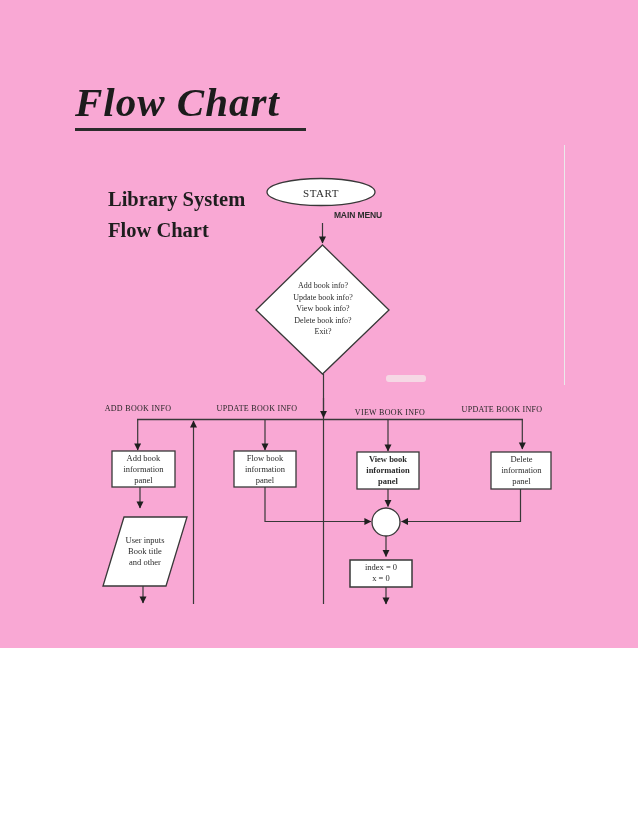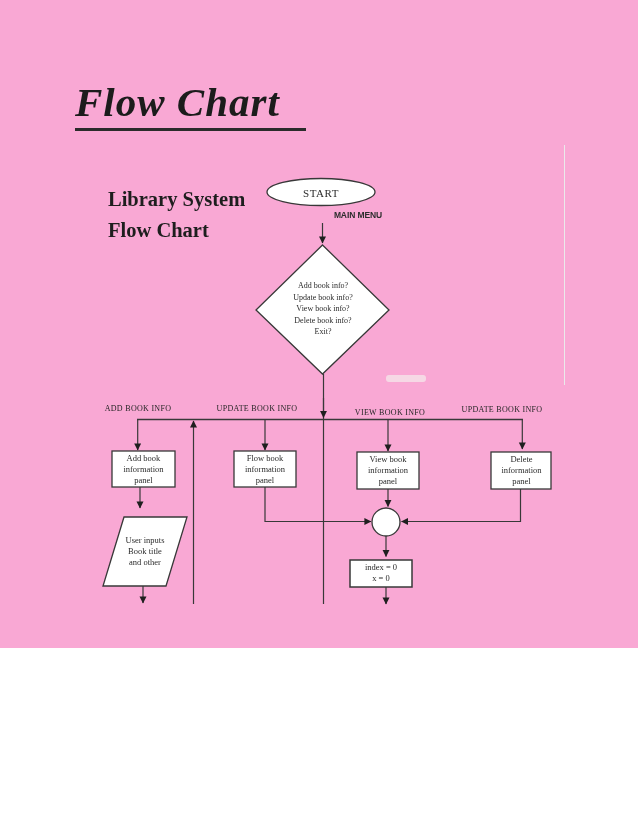--- a/index.html
+++ b/index.html
@@ -113,21 +113,21 @@
   <div class="ctr t-branch" style="left:257px;">UPDATE BOOK INFO</div>
   <div class="ctr t-branch" style="left:390px;top:402px;margin-top:6px;">VIEW BOOK INFO</div>
   <div class="ctr t-branch" style="left:502px;top:405px;">UPDATE BOOK INFO</div>
 
   <div class="ctr t-panel" style="left:143.5px;top:453px;">Add book
 information
 panel</div>
   <div class="ctr t-panel" style="left:265px;top:453px;">Flow book
 information
 panel</div>
-  <div class="ctr t-panel" style="left:388px;top:454px;">View book
+  <div class="ctr t-panel" style="left:388px;top:454px;font-weight:bold;">View book
 information
 panel</div>
   <div class="ctr t-panel" style="left:521.5px;top:454px;">Delete
 information
 panel</div>
 
   <div class="ctr t-io">User inputs
 Book title
 and other</div>
   <div class="ctr t-init">index = 0

